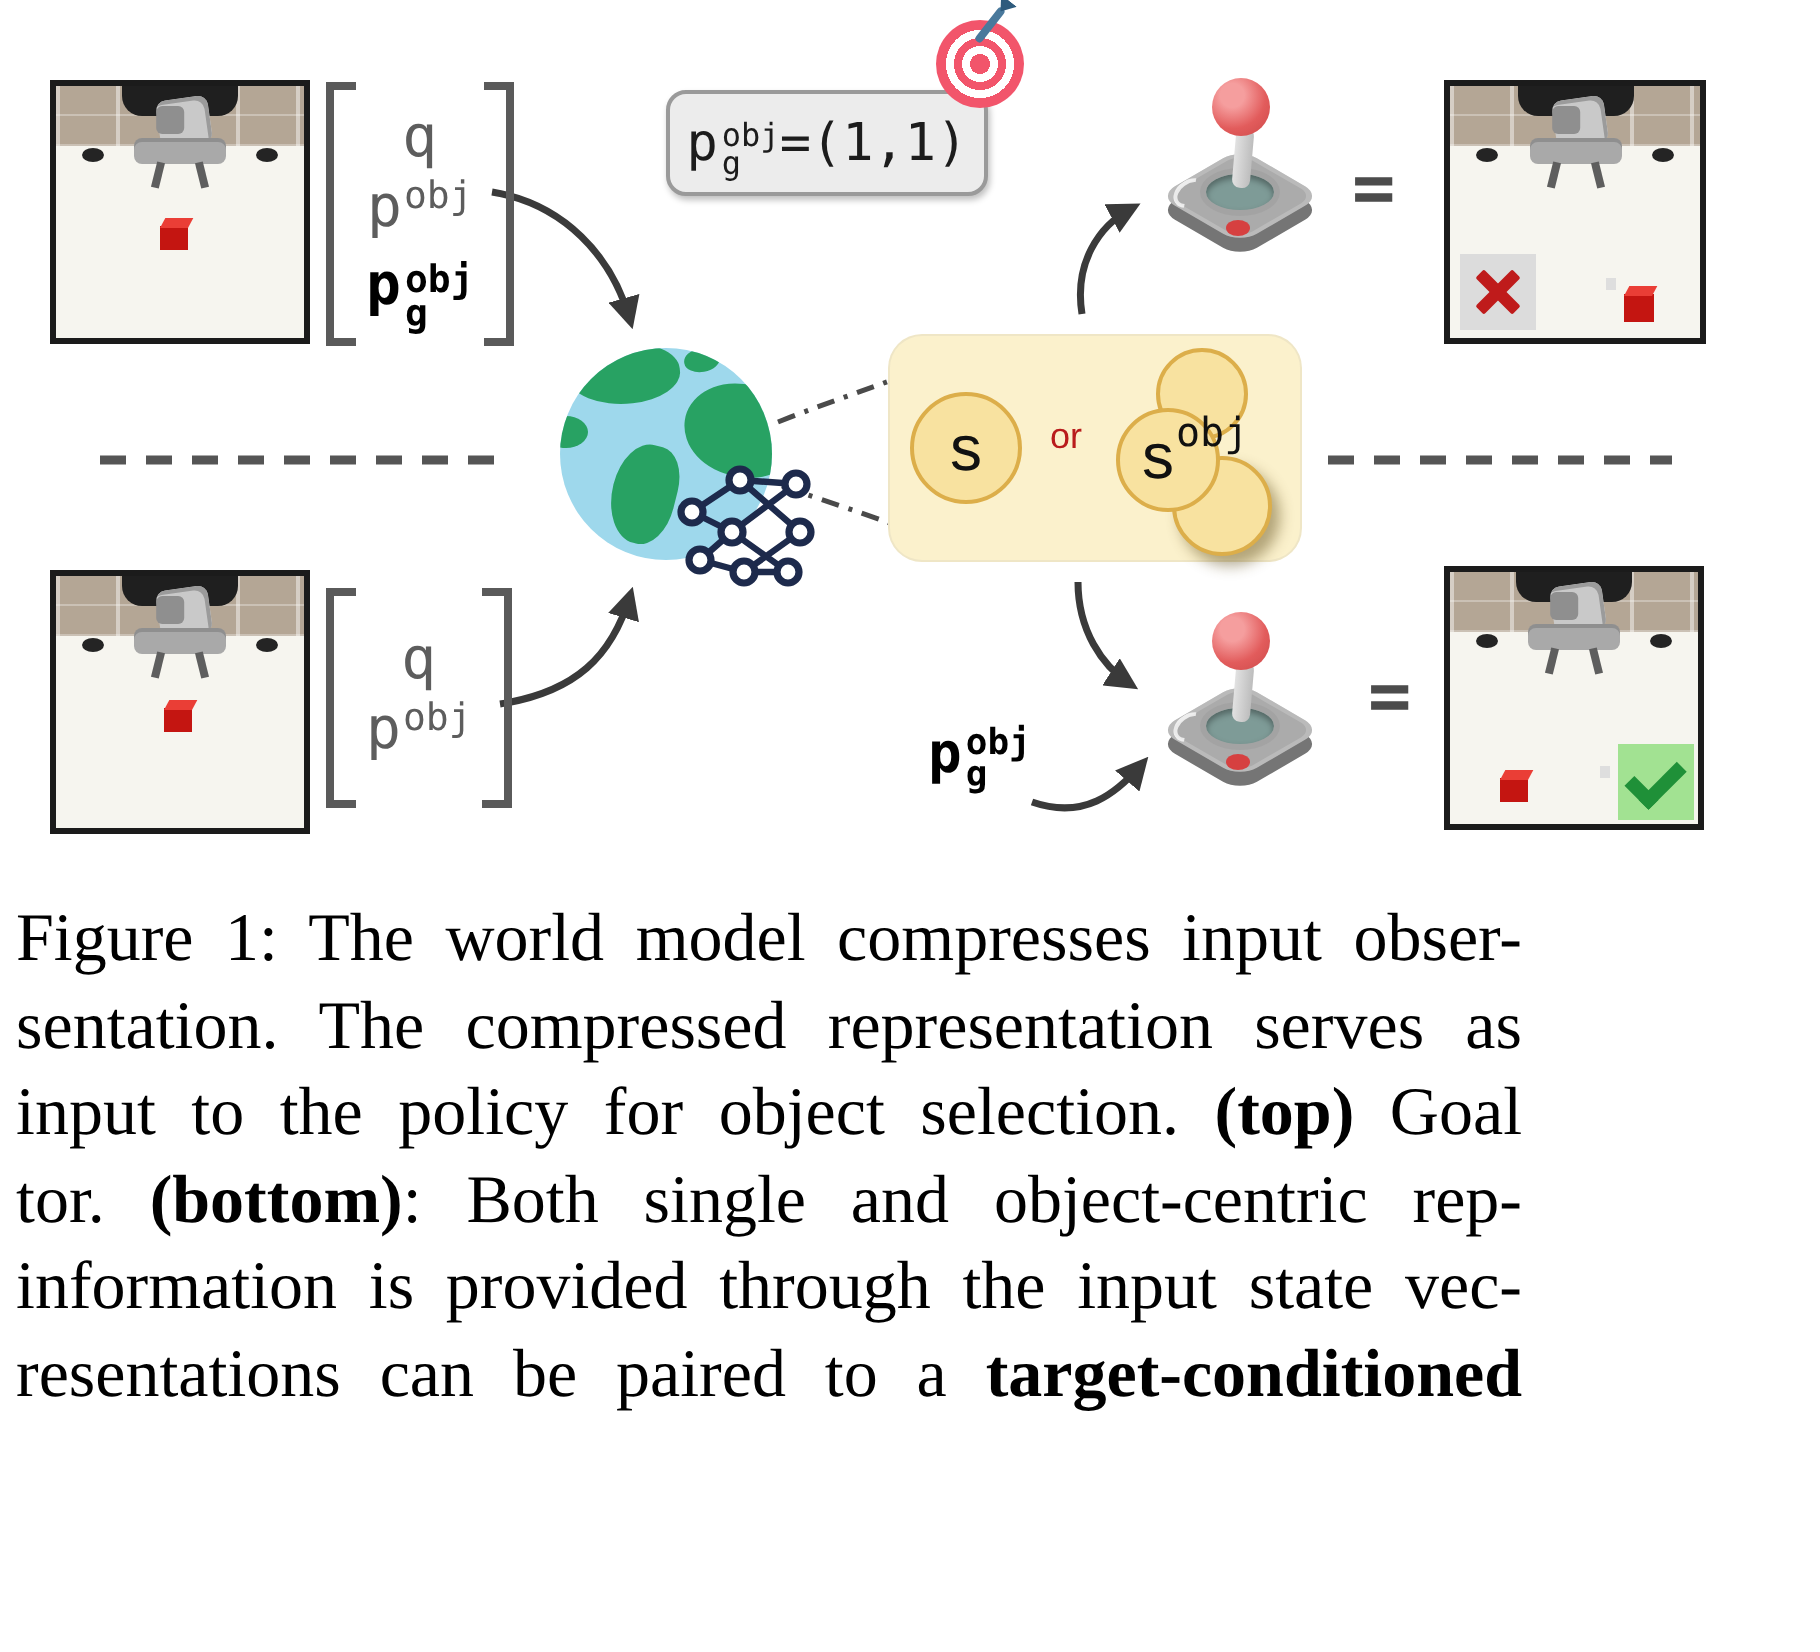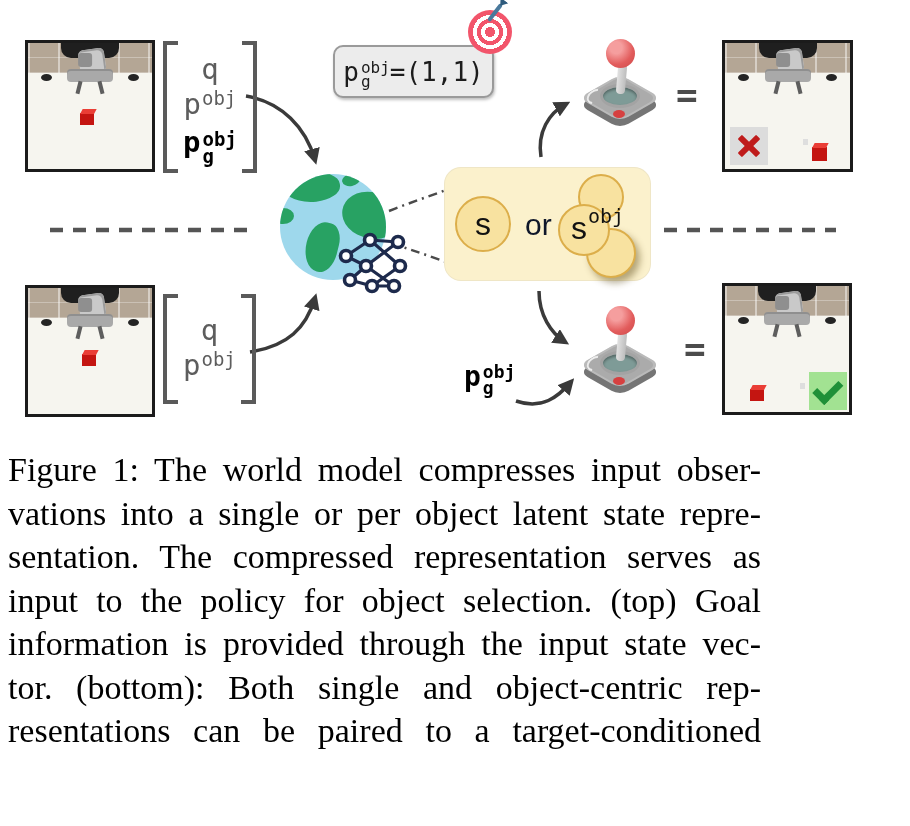--- a/index.html
+++ b/index.html
@@ -59,21 +59,21 @@
   .land.l2{right:-12px;top:18px;width:56px;height:46px;border-radius:55% 40% 45% 60%;transform:rotate(8deg);}
   .land.l3{left:26px;top:48px;width:32px;height:50px;border-radius:55% 45% 50% 60%;transform:rotate(14deg);}
   .land.l4{left:-8px;top:34px;width:22px;height:16px;border-radius:50%;}
   .land.l5{right:26px;top:0;width:18px;height:12px;border-radius:50%;transform:rotate(-10deg);}
   .nn{position:absolute;left:334px;top:226px;}
 
   
   .latent-box{position:absolute;left:445px;top:168px;width:205px;height:112px;background:#fbf1cc;border-radius:16px;box-shadow:0 0 0 1px #efe6c6;}
   .lcirc{position:absolute;border-radius:50%;background:#f8e2a0;border:2px solid #dcae4a;box-sizing:border-box;}
   .c-single{left:10px;top:28px;width:56px;height:56px;display:flex;align-items:center;justify-content:center;font-size:32px;color:#111;}
-  .or-label{position:absolute;left:80px;top:40px;font-size:30px;color:#0f172a;}
+  .or-label{position:absolute;left:80px;top:40px;font-size:18px;color:#b91c1c;}
   .c-top{left:133px;top:6px;width:46px;height:46px;}
   .c-main{left:113px;top:36px;width:52px;height:52px;}
   .c-br{left:141px;top:60px;width:50px;height:50px;box-shadow:4px 5px 7px rgba(90,70,20,.45);}
   .sobj{position:absolute;left:126px;top:42px;font-size:32px;color:#111;display:flex;}
   .sobj .vsup{font-family:"DejaVu Sans Mono",monospace;font-size:20px;top:-6px;}
 
   
   .joy{position:absolute;width:90px;height:94px;}
   .jb{position:absolute;left:16px;width:58px;height:58px;border-radius:12px;transform:scaleY(.58) rotate(45deg);}
   .jb.dark{top:40px;background:#757575;}
@@ -87,21 +87,21 @@
   .eq{position:absolute;font-size:36px;color:#4c4c4c;font-family:"DejaVu Sans Mono",monospace;font-weight:bold;}
   .pg-label{position:absolute;left:464px;top:360px;font-family:"DejaVu Sans Mono",monospace;font-weight:bold;color:#000;font-size:28px;display:flex;}
   .pg-label .stack{font-size:18px;line-height:16px;top:4px;}
 
   .overlay{position:absolute;left:0;top:0;pointer-events:none;}
 
   
   .caption{position:absolute;left:0;top:448px;width:770px;padding:0 9px 0 8px;box-sizing:border-box;font-family:"Liberation Serif",serif;font-size:34px;line-height:43.5px;color:#000;}
   .cap-line{text-align:justify;text-align-last:justify;}
   .cap-line.last{text-align-last:left;}
-  .caption .b{font-weight:normal;}
+  .caption .b{font-weight:bold;}
 </style>
 </head>
 <body>
 
 <div class="diagram">
 
   <svg class="overlay" width="910" height="446" viewBox="0 0 910 446">
     <defs>
       <marker id="ah" viewBox="0 0 10 10" refX="7" refY="5" markerWidth="4.6" markerHeight="4.6" orient="auto-start-reverse">
         <path d="M0 0 L10 5 L0 10 z" fill="#3a3a3a"></path>
@@ -283,19 +283,18 @@
     <div class="checkbox" style="left:84px;top:86px;width:38px;height:38px;">
       <div class="check-shape"></div>
     </div>
     <div class="cube" style="left:25px;top:103px;"></div>
   </div>
 
 </div>
 
 <div class="caption">
   <div class="cap-line"><span>Figure 1: The world model compresses input obser-</span></div>
-  <div class="cap-line"><span>vations into a single or per object latent state repre-</span></div>
   <div class="cap-line"><span>sentation. The compressed representation serves as</span></div>
   <div class="cap-line"><span>input to the policy for object selection. </span><span class="b">(top)</span><span> Goal</span></div>
+  <div class="cap-line"><span>tor. </span><span class="b">(bottom)</span><span>: Both single and object-centric rep-</span></div>
   <div class="cap-line"><span>information is provided through the input state vec-</span></div>
-  <div class="cap-line"><span>tor. </span><span class="b">(bottom)</span><span>: Both single and object-centric rep-</span></div>
   <div class="cap-line"><span>resentations can be paired to a </span><span class="b">target-conditioned</span></div>
 </div>
 
 </body></html>

